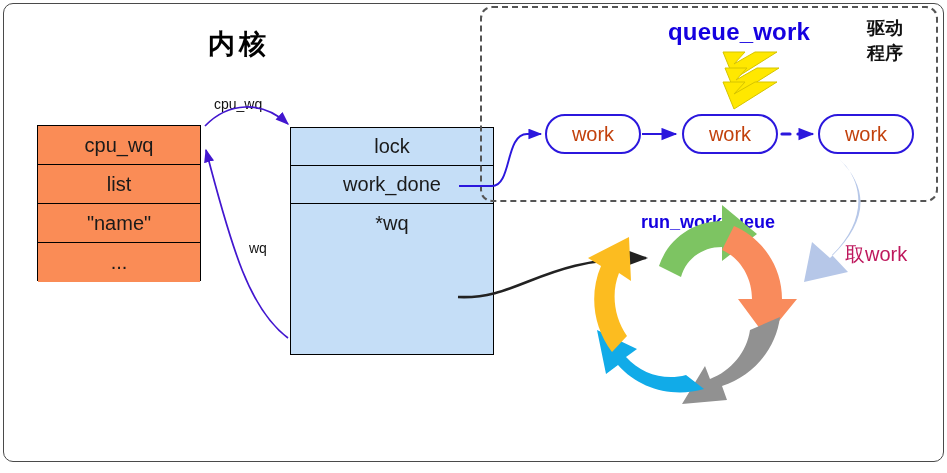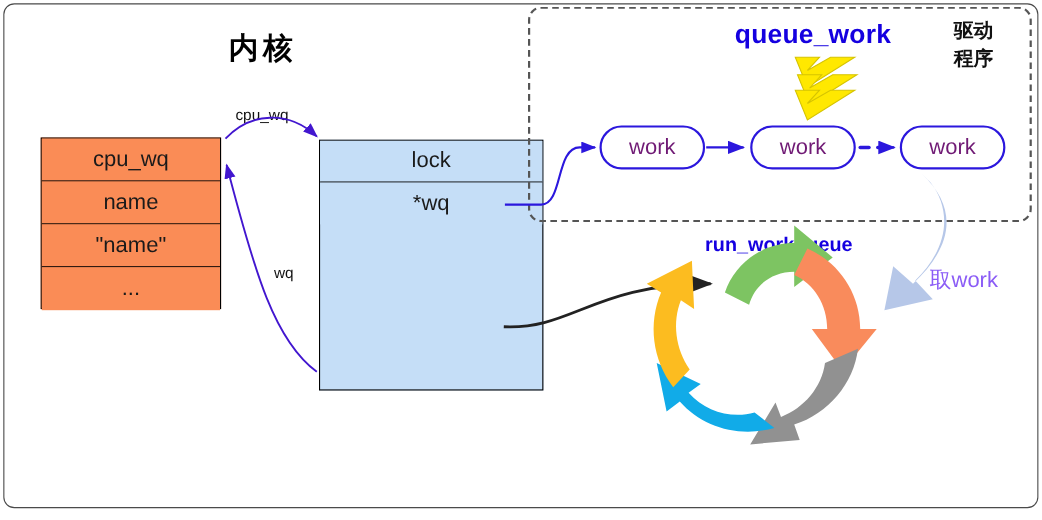--- a/index.html
+++ b/index.html
@@ -48,29 +48,29 @@
     position:absolute;left:855px;top:16px;width:60px;
     font-family:Liberation Sans, sans-serif;
     font-weight:bold;font-size:18px;color:#111;line-height:25px;text-align:center;
   }
   .run-wq-label{
     position:absolute;left:641px;top:212px;
     font-size:18px;font-weight:bold;color:#1500e0;
   }
   .take-work-label{
     position:absolute;left:845px;top:241px;
-    font-size:20px;color:#8b5cf6;
+    font-size:20px;color:#be185d;
   }
 
   
   .work-node{
     position:absolute;width:96px;height:40px;border:2.4px solid #2b17dd;
     border-radius:20px;background:#fff;box-sizing:border-box;
     display:flex;align-items:center;justify-content:center;
-    font-size:20px;color:#701a75;
+    font-size:20px;color:#c2410c;
   }
   #work-1{left:545px;top:114px;}
   #work-2{left:682px;top:114px;}
   #work-3{left:818px;top:114px;}
 
   
   .edge-label{position:absolute;font-size:14px;color:#111;}
   #label-cpu-wq{left:214px;top:96px;}
   #label-wq{left:249px;top:240px;}
 
@@ -80,27 +80,28 @@
 <body>
 
 <div id="root">
 
   <div class="outer-frame"></div>
 
   <div class="kernel-title">内核</div>
 
   <div class="struct" id="cpu-struct">
     <div class="cell">cpu_wq</div>
-    <div class="cell">name</div>
+    <div class="cell">list</div>
     <div class="cell">"name"</div>
     <div class="cell">...</div>
   </div>
 
   <div class="struct" id="wq-struct">
     <div class="cell">lock</div>
+    <div class="cell">work_done</div>
     <div class="cell">*wq</div>
   </div>
 
   <div class="edge-label" id="label-cpu-wq">cpu_wq</div>
   <div class="edge-label" id="label-wq">wq</div>
 
   <div class="dashed-region"></div>
 
   <div class="queue-work-label">queue_work</div>
 

